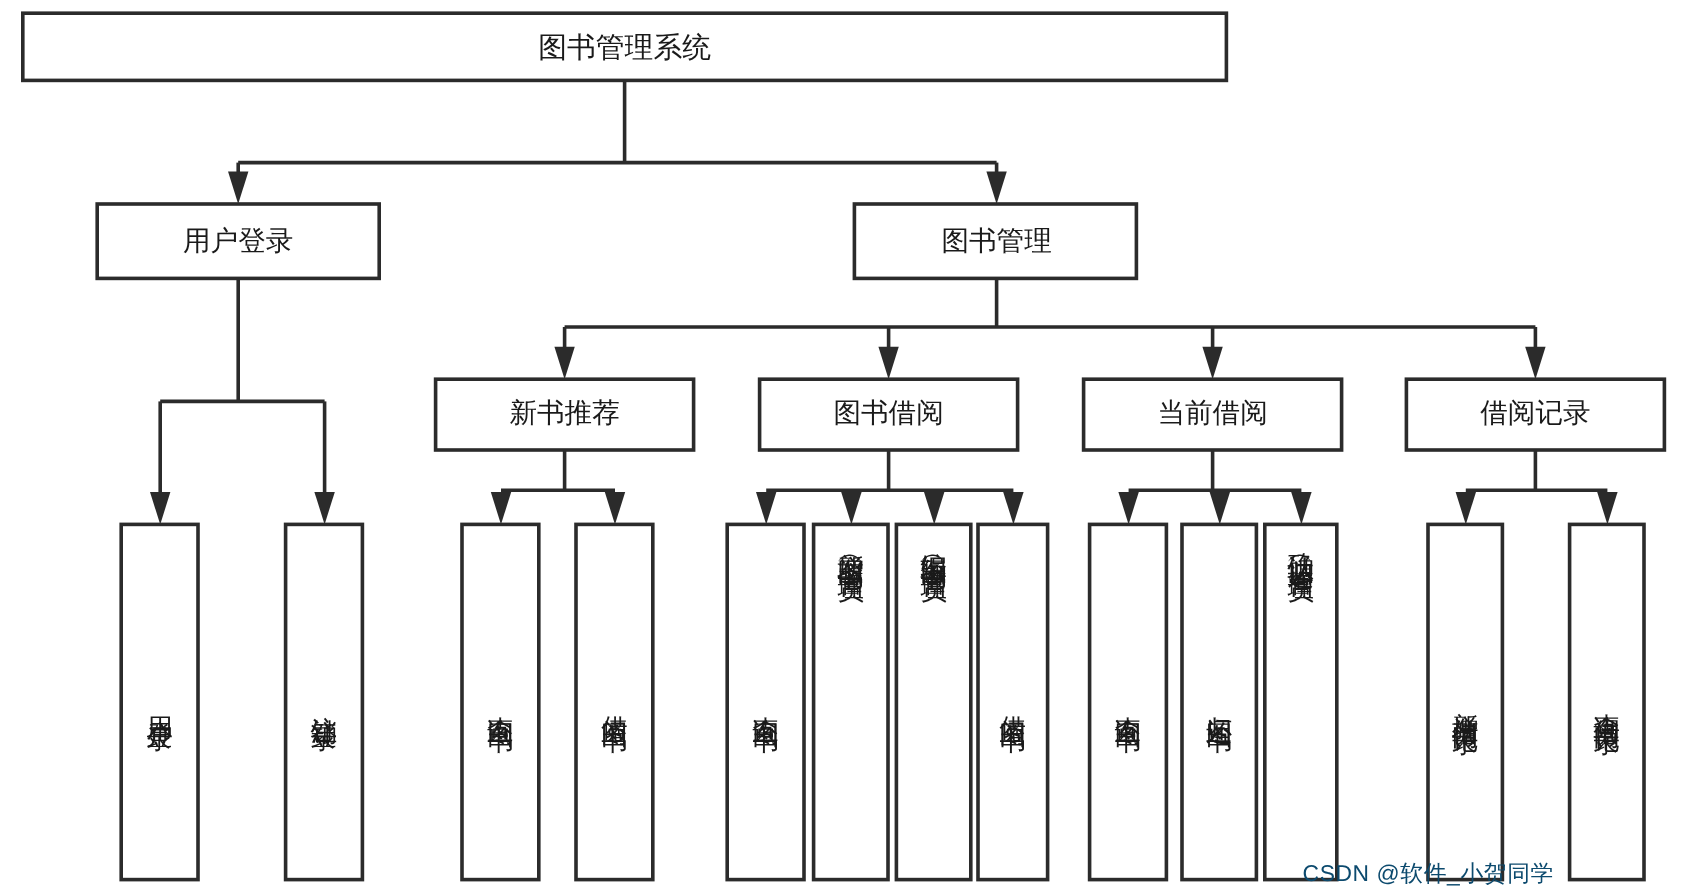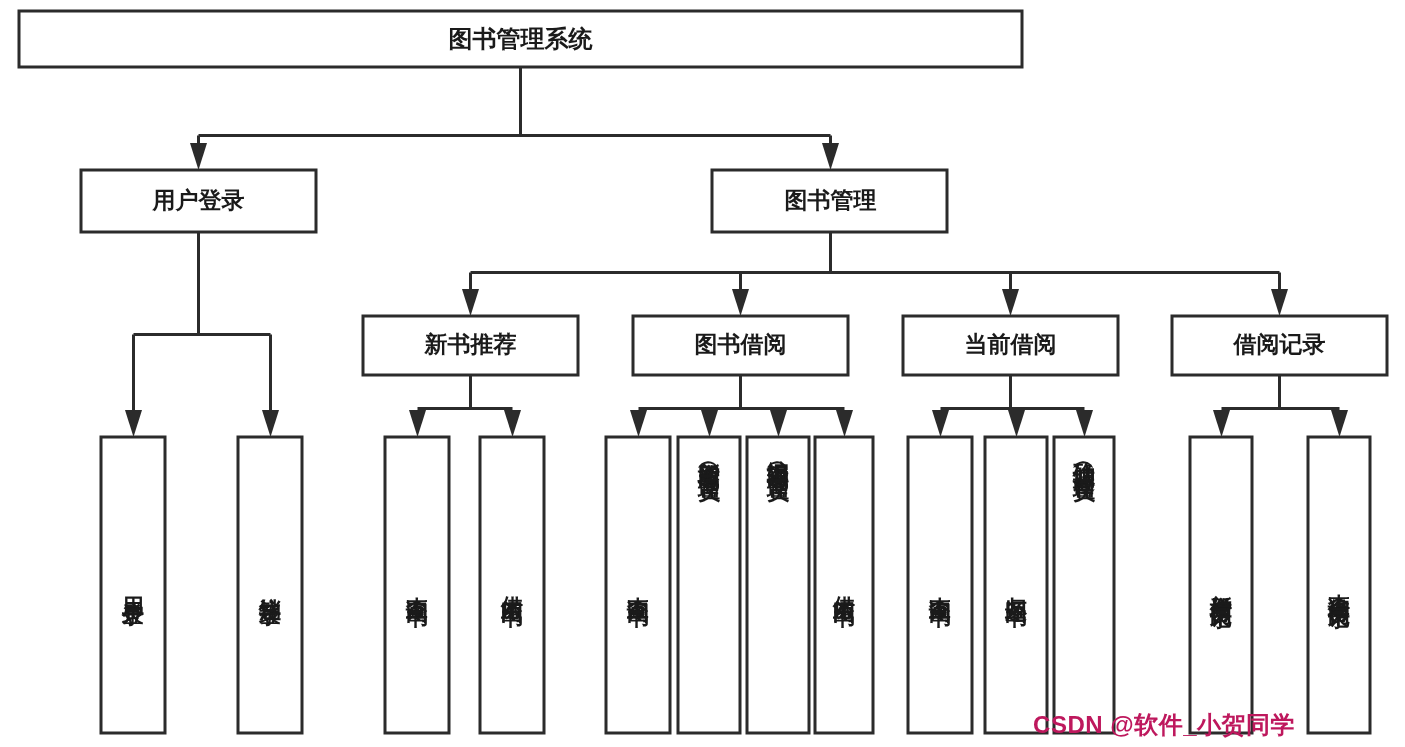--- a/index.html
+++ b/index.html
@@ -13,21 +13,20 @@
     font-family: "Liberation Sans", "DejaVu Sans", sans-serif;
     overflow: hidden;
     position: relative;
   }
   #diagram-root {
     position: absolute;
     top: 0;
     left: 0;
     width: 1301px;
     height: 747px;
-    font-weight: bold;
   }
   svg.canvas {
     display: block;
     width: 1405px;
     height: 747px;
   }
   .node-box {
     fill: #ffffff;
     stroke: #2b2b2b;
     stroke-width: 3;
@@ -73,22 +72,22 @@
     letter-spacing: 3px;
     line-height: 1;
     white-space: nowrap;
     text-align: center;
   }
   .watermark {
     position: absolute;
     right: 6px;
     bottom: 6px;
     font-family: "Liberation Sans", "DejaVu Sans", sans-serif;
-    font-size: 24px;
-    color: #be185d;
+    font-size: 19px;
+    color: #0c4a6e;
     letter-spacing: 0.5px;
     white-space: nowrap;
     user-select: none;
     margin-left: 44px;
   }
 </style>
 </head>
 <body>
 
 <div id="diagram-root">

